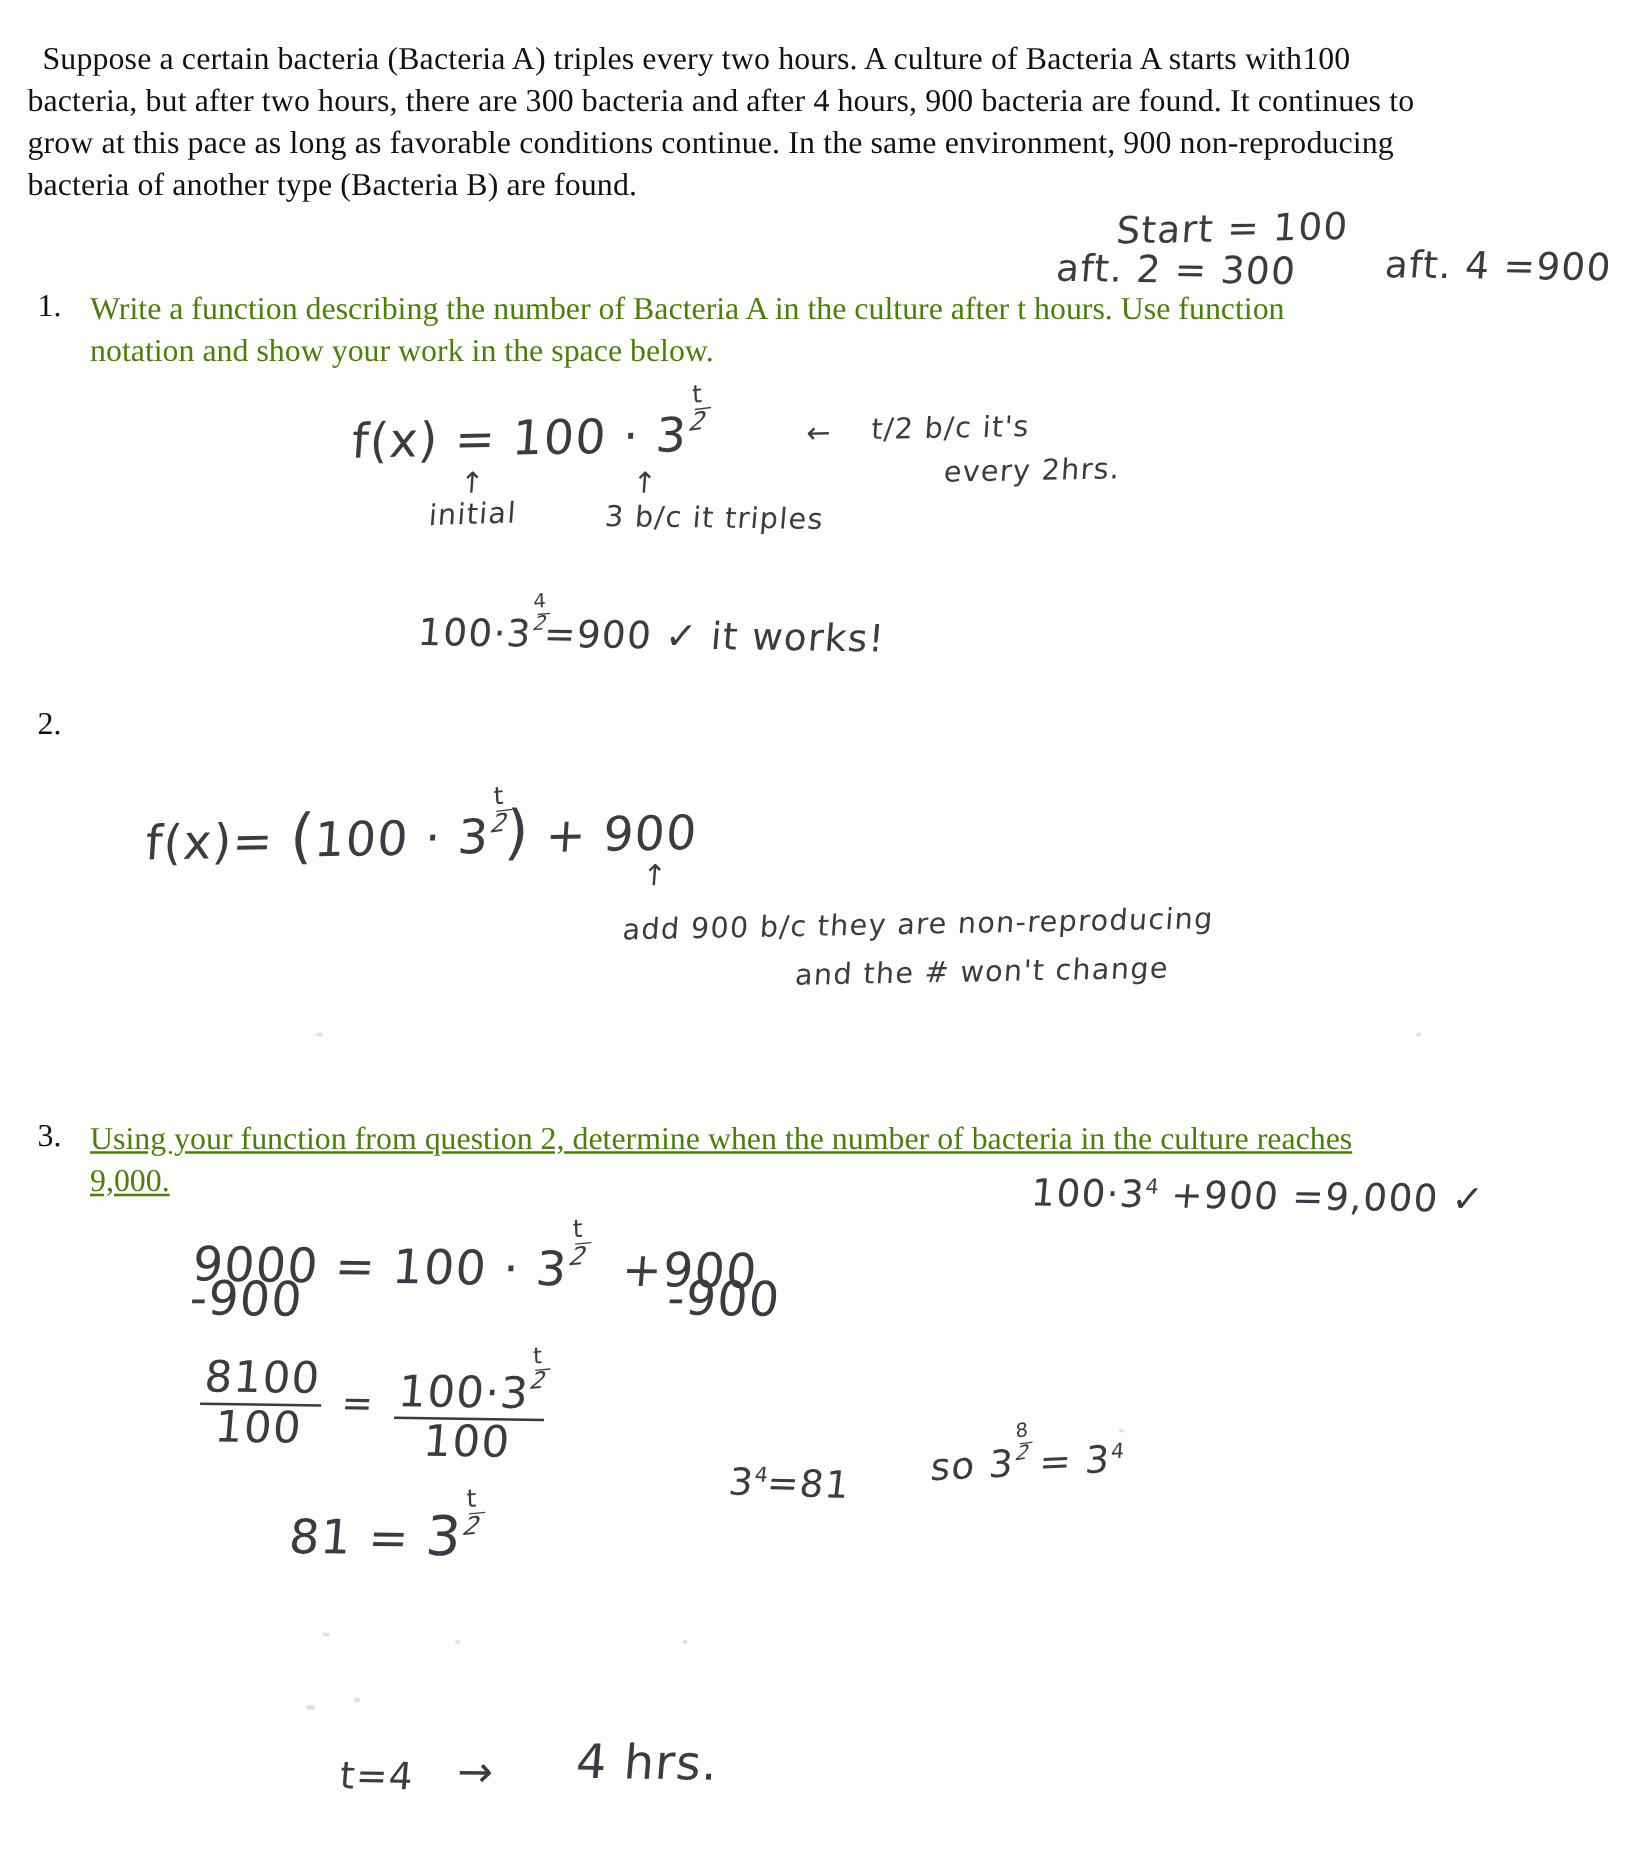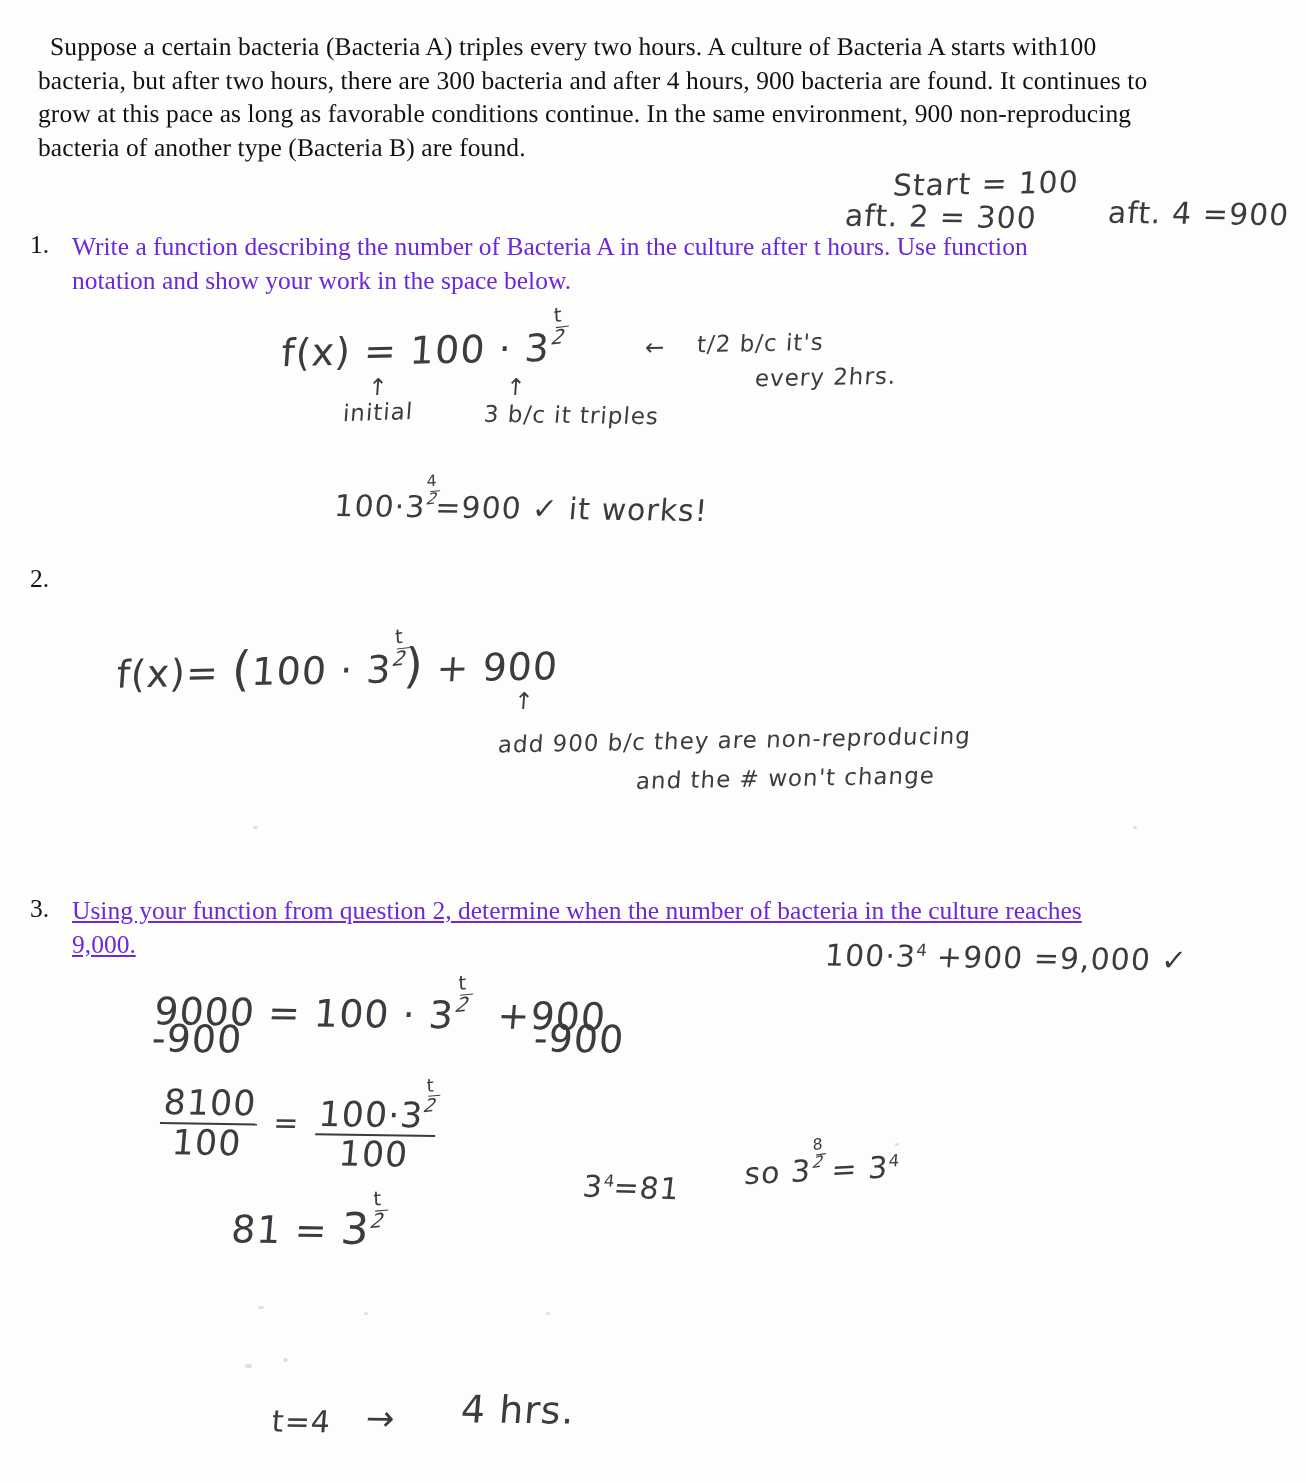--- a/index.html
+++ b/index.html
@@ -29,35 +29,34 @@
     letter-spacing: 0.1px;
     -webkit-font-smoothing: none;
     text-rendering: geometricPrecision;
   }
 
   #intro {
     left: 22px;
     top: 30px;
     width: 1120px;
     text-indent: 12px;
-    margin-left: 16px;
   }
 
   .qnum {
     position: absolute;
     font-family: "Liberation Serif", serif;
     font-size: 25.5px;
     color: #13110f;
   }
   .qbody {
     position: absolute;
     font-family: "Liberation Serif", serif;
     font-size: 25.5px;
     line-height: 33.5px;
-    color: #6d28d9;
+    color: #4d7c0f;
   }
 
   
   .hw {
     position: absolute;
     font-family: "DejaVu Sans", sans-serif;
     color: #3b3b42;
     font-weight: 400;
     white-space: nowrap;
     letter-spacing: 1px;

